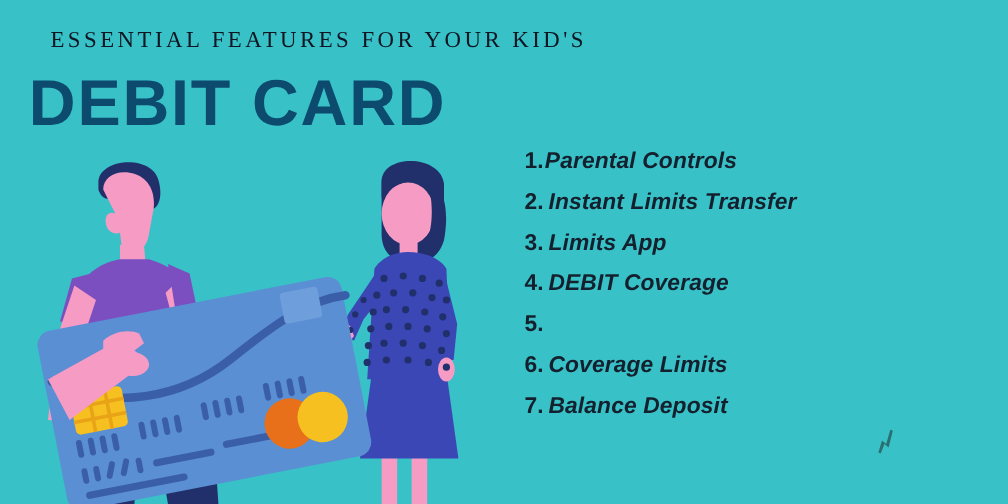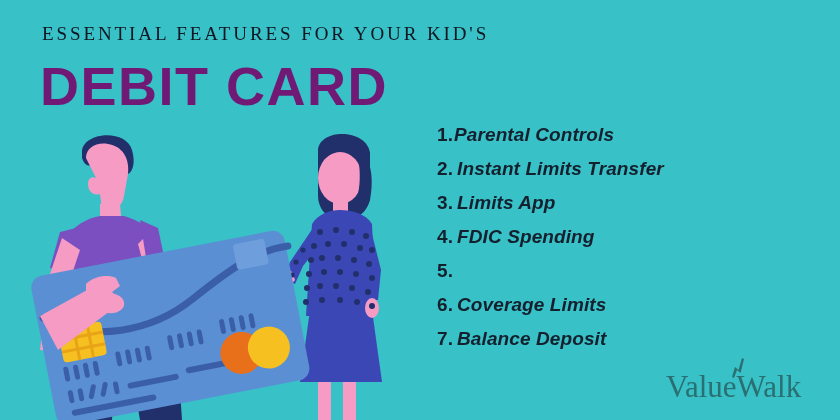--- a/index.html
+++ b/index.html
@@ -31,27 +31,27 @@
     font-size: 19px;
     font-weight: 400;
     letter-spacing: 2.9px;
     color: #101522;
     white-space: nowrap;
     line-height: 1;
   }
 
   .headline {
     position: absolute;
-    left: 40px;
+    left: 24px;
     top: 58px;
     font-family: "Liberation Sans", sans-serif;
     font-size: 54px;
     font-weight: 700;
     letter-spacing: 1.5px;
-    color: #701a75;
+    color: #0c4a6e;
     white-space: nowrap;
     line-height: 1.05;
   }
 
   
   .feature-list {
     position: absolute;
     left: 437px;
     top: 124px;
     margin: 0;
@@ -296,35 +296,34 @@
     <li class="feature-item">
       <span class="feature-num">2.</span>
       <span class="feature-label">Instant Limits Transfer</span>
     </li>
     <li class="feature-item">
       <span class="feature-num">3.</span>
       <span class="feature-label">Limits App</span>
     </li>
     <li class="feature-item">
       <span class="feature-num">4.</span>
-      <span class="feature-label">FDIC Spending</span>
+      <span class="feature-label">DEBIT Coverage</span>
     </li>
     <li class="feature-item">
       <span class="feature-num">5.</span>
     </li>
     <li class="feature-item">
       <span class="feature-num">6.</span>
       <span class="feature-label">Coverage Limits</span>
     </li>
     <li class="feature-item">
       <span class="feature-num">7.</span>
       <span class="feature-label">Balance Deposit</span>
     </li>
   </ul>
 
   <div class="logo">
-    <div class="logo-text">ValueWalk</div>
     <svg class="logo-arrow" viewBox="0 0 18 20">
       <path d="M3 19 L6 9 L9.5 12 L13 0 L15 1 L11.5 15 L8 12 L5 20 Z" fill="#2a6f72"></path>
     </svg>
   </div>
 
 </div>
 
 </body></html>

